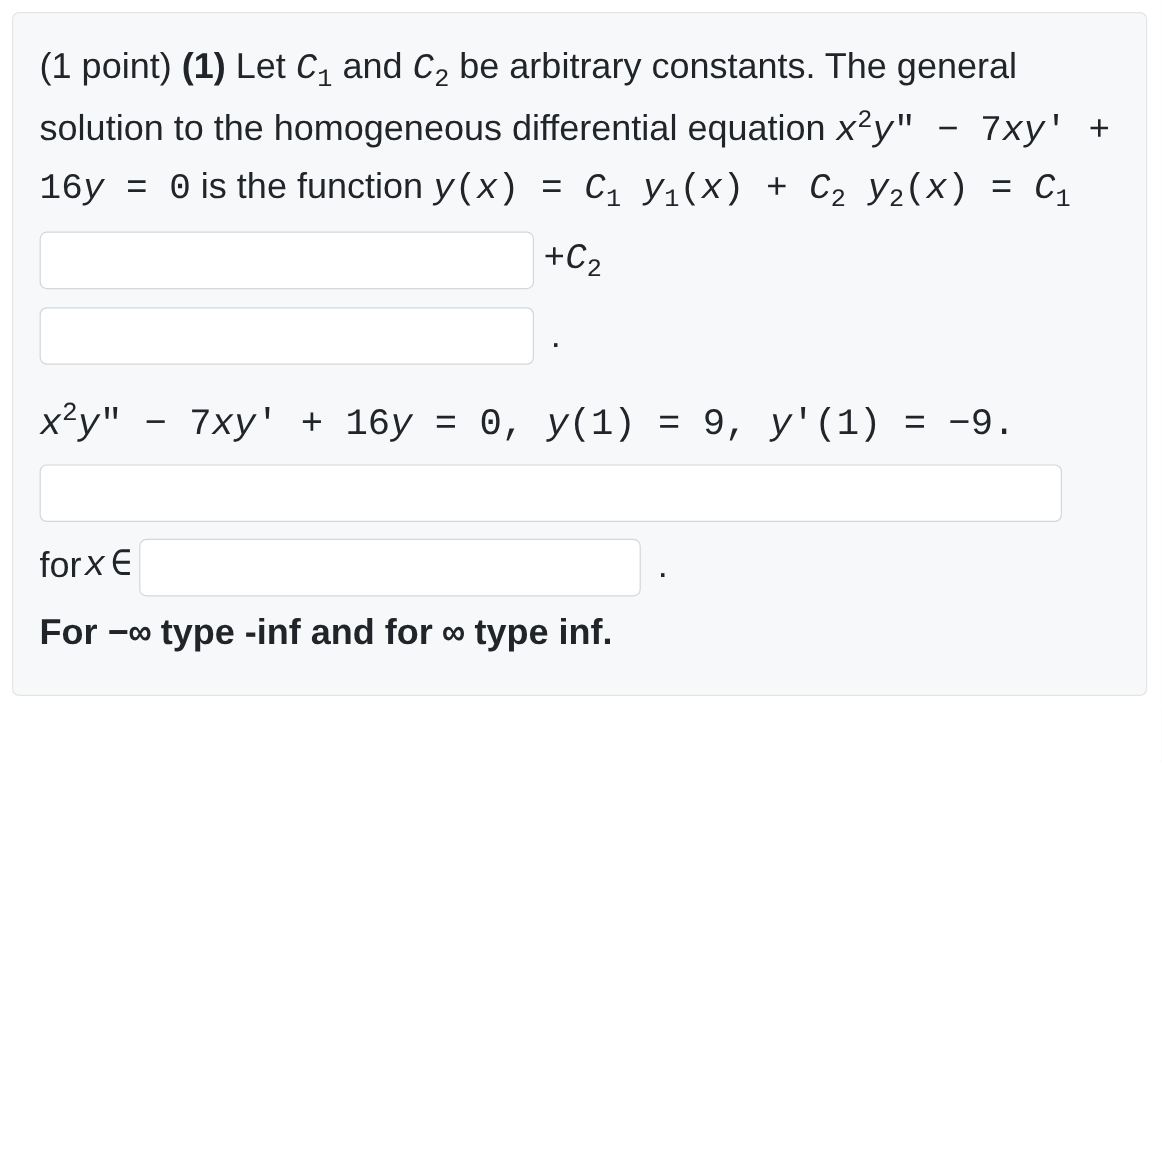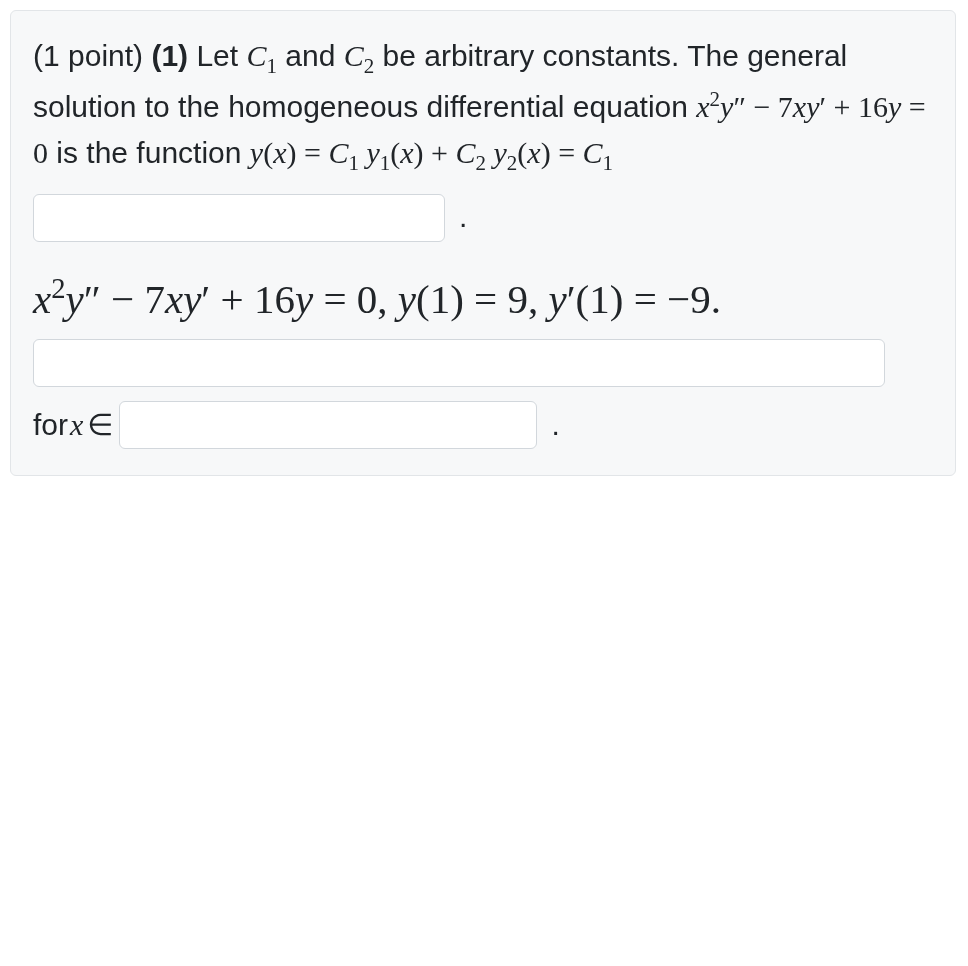--- a/index.html
+++ b/index.html
@@ -19,21 +19,21 @@
     width: 946px;
   }
   .prose {
     font-size: 30px;
     line-height: 1.55;
     color: #212529;
     font-weight: 400;
   }
   .bold { font-weight: 700; }
   .math {
-    font-family: Liberation Serif, serif;
+    font-family: Liberation Mono, monospace;
     font-style: italic;
   }
   .mrm { font-style: normal; }
   .msup { font-size: 0.7em; vertical-align: super; font-style: normal; }
   .msub { font-size: 0.7em; vertical-align: sub; font-style: normal; }
   .prime { font-style: normal; }
   .field {
     display: inline-block;
     background: #ffffff;
     border: 1px solid #d2d7dc;
@@ -55,38 +55,45 @@
 </style>
 </head>
 <body>
 
 <div class="card">
 
   <div class="prose">
     <span>(1 point) </span><span class="bold">(1)</span><span> Let </span><span class="math"><span>C</span><span class="msub">1</span></span><span> and </span><span class="math"><span>C</span><span class="msub">2</span></span><span> be arbitrary constants. The general solution to the homogeneous differential equation </span><span class="math"><span>x</span><span class="msup">2</span><span>y</span><span class="prime">″</span><span class="mrm"> − 7</span><span>x</span><span>y</span><span class="prime">′</span><span class="mrm"> + 16</span><span>y</span><span class="mrm"> = 0</span></span><span> is the function </span><span class="math"><span>y</span><span class="mrm">(</span><span>x</span><span class="mrm">)</span><span class="mrm"> = </span><span>C</span><span class="msub">1</span><span class="mrm"> </span><span>y</span><span class="msub">1</span><span class="mrm">(</span><span>x</span><span class="mrm">)</span><span class="mrm"> + </span><span>C</span><span class="msub">2</span><span class="mrm"> </span><span>y</span><span class="msub">2</span><span class="mrm">(</span><span>x</span><span class="mrm">)</span><span class="mrm"> = </span><span>C</span><span class="msub">1</span></span>
   </div>
 
+  <div class="indent-row mt8">
+    <input class="field" style="width: 412px;">
+    <span class="prose math" style="margin-left:8px;"><span class="mrm">+</span><span>C</span><span class="msub">2</span></span>
+  </div>
 
   <div class="indent-row mt14">
     <input class="field" style="width: 412px;">
     <span class="prose" style="margin-left:14px;">.</span>
   </div>
 
 
-  <div class="prose math mt24" style="font-size:41px;">
+  <div class="prose math mt24" style="font-size:31px;">
     <span>x</span><span class="msup">2</span><span>y</span><span class="prime">″</span><span class="mrm"> − 7</span><span>x</span><span>y</span><span class="prime">′</span><span class="mrm"> + 16</span><span>y</span><span class="mrm"> = 0,   </span><span>y</span><span class="mrm">(</span><span class="mrm">1</span><span class="mrm">)</span><span class="mrm"> = 9,   </span><span>y</span><span class="prime">′</span><span class="mrm">(</span><span class="mrm">1</span><span class="mrm">)</span><span class="mrm"> = −9.</span>
   </div>
 
 
   <div class="mt8">
     <input class="field wide-field" style="">
   </div>
 
   <div class="prose indent-row mt14">
     <span>for </span>
     <span class="math" style="margin:0 2px;">x</span>
     <span class="math mrm" style="margin:0 6px 0 2px;"> ∈ </span>
     <input class="field med-field" style="">
     <span style="margin-left:14px;">.</span>
   </div>
 
+  <div class="prose bold mt8">
+    <span>For </span><span class="math mrm">−∞</span><span> type -inf and for </span><span class="math mrm">∞</span><span> type inf.</span>
+  </div>
 
 </div>
 
 </body></html>

